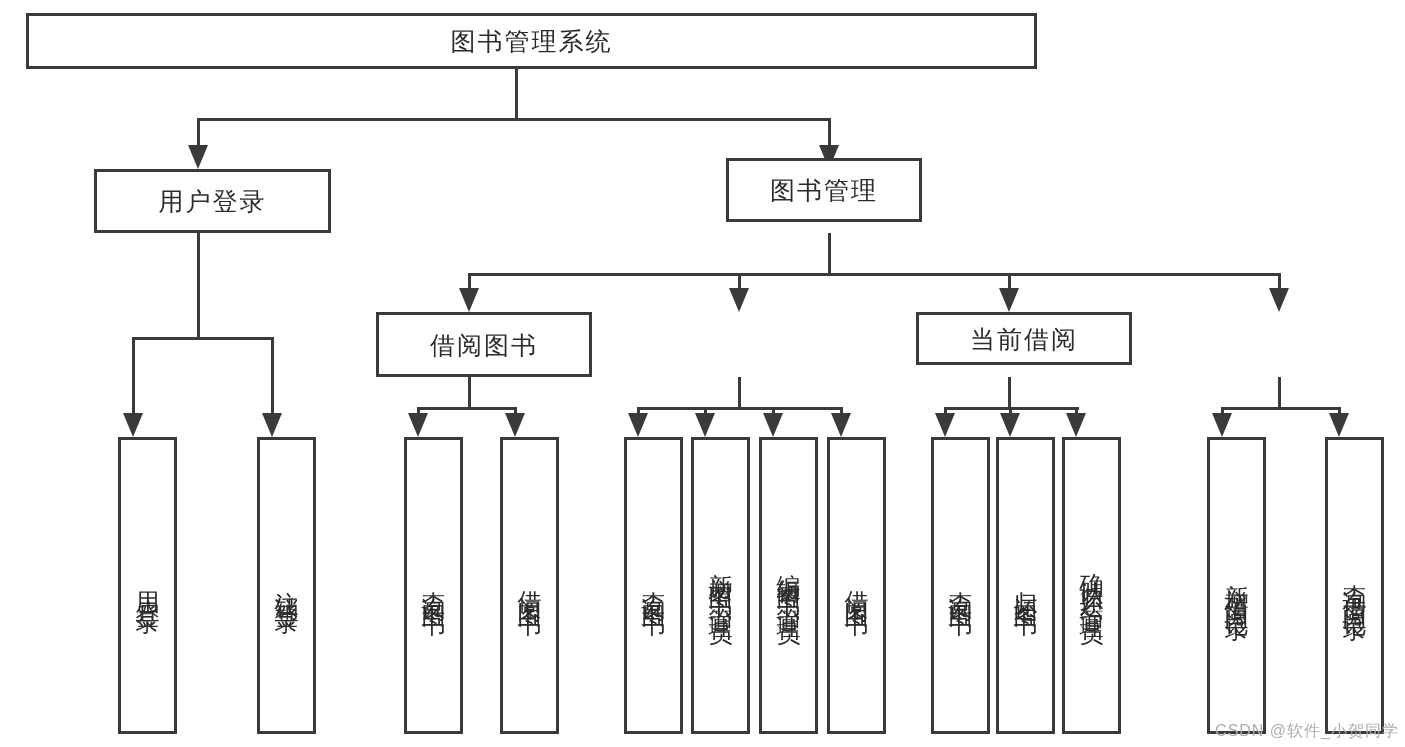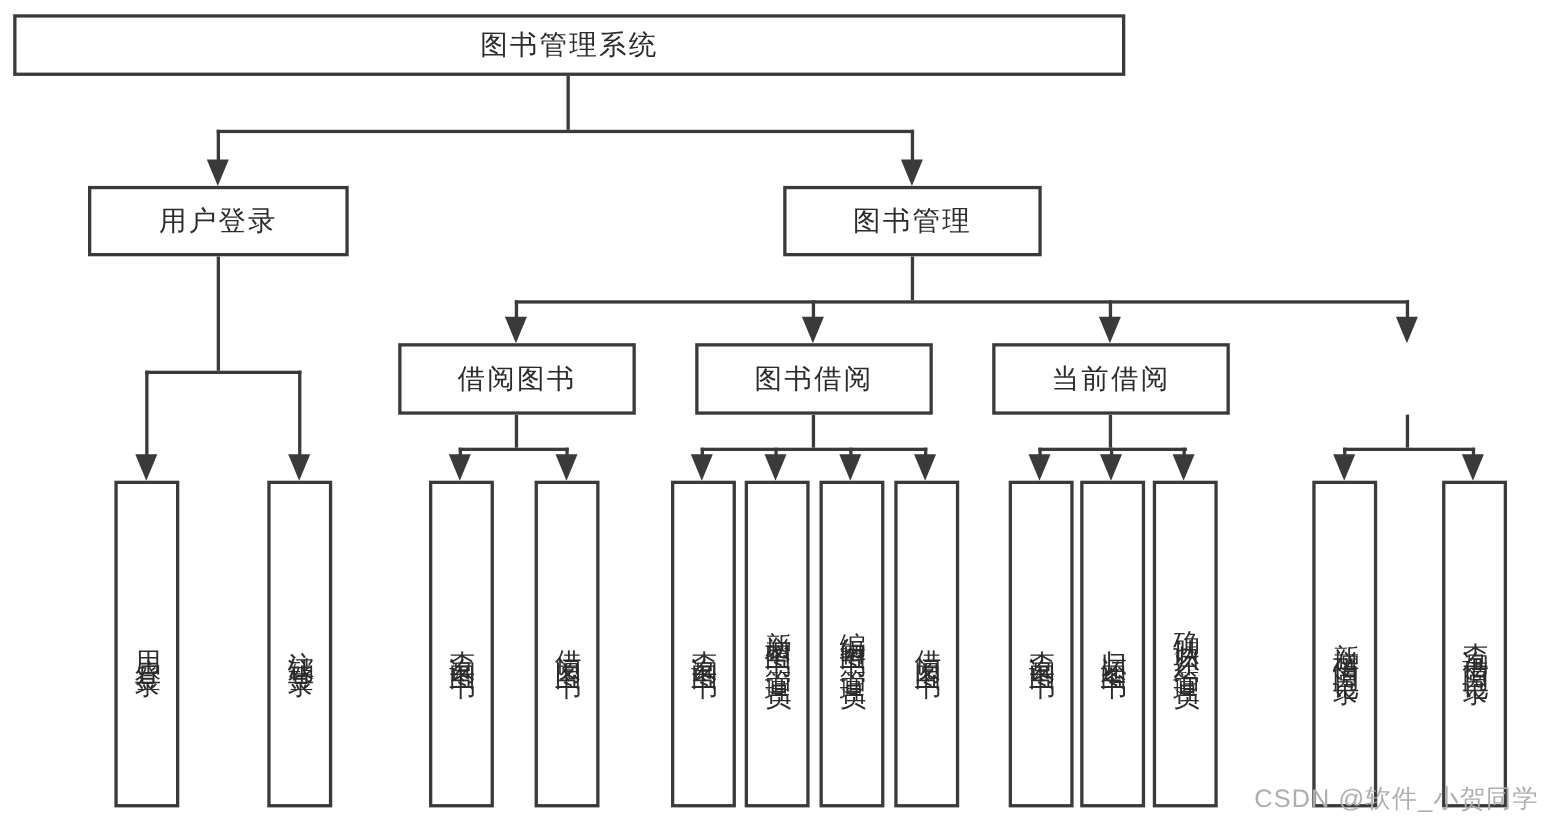--- a/index.html
+++ b/index.html
@@ -18,20 +18,21 @@
     border: 3px solid #3a3a3a;
     color: #2b2b2b;
     display: flex;
     align-items: center;
     justify-content: center;
     font-size: 25px;
     letter-spacing: 2px;
     text-align: center;
     line-height: 1.2;
     z-index: 2;
+    margin-left: 14px;
   }
   .vbox {
     writing-mode: vertical-rl;
     text-orientation: mixed;
     font-size: 24px;
     letter-spacing: 7px;
     line-height: 1;
   }
   .hline, .vline {
     position: absolute;
@@ -46,21 +47,21 @@
     border-left: 10px solid transparent;
     border-right: 10px solid transparent;
     border-top: 24px solid #3a3a3a;
     z-index: 1;
   }
   .watermark {
     position: absolute;
     right: 6px;
     bottom: 5px;
     color: #aeaeae;
-    font-size: 23px;
+    font-size: 16px;
     letter-spacing: 1px;
     z-index: 3;
     white-space: nowrap;
     text-align: right;
   }
 </style>
 </head>
 <body>
 
 <div id="canvas">
@@ -68,43 +69,42 @@
   <div class="box" style="left:12px; top:13px; width:1011px; height:56px;">图书管理系统</div>
 
   <div class="vline" style="left:515px; top:69px; height:49px;"></div>
   <div class="hline" style="left:197px; top:118px; width:634px;"></div>
   <div class="vline" style="left:197px; top:118px; height:31px;"></div>
   <div class="ahead" style="left:188px; top:145px;"></div>
   <div class="vline" style="left:828px; top:118px; height:31px;"></div>
   <div class="ahead" style="left:819px; top:145px;"></div>
 
   <div class="box" style="left:80px; top:169px; width:237px; height:64px;">用户登录</div>
-  <div class="box" style="left:712px; top:169px; width:235px; height:64px;">图书管理</div>
+  <div class="box" style="left:712px; top:158px; width:196px; height:64px;">图书管理</div>
 
   <div class="vline" style="left:197px; top:233px; height:104px;"></div>
   <div class="hline" style="left:132px; top:337px; width:142px;"></div>
   <div class="vline" style="left:132px; top:337px; height:80px;"></div>
   <div class="ahead" style="left:123px; top:413px;"></div>
   <div class="vline" style="left:271px; top:337px; height:80px;"></div>
   <div class="ahead" style="left:262px; top:413px;"></div>
 
   <div class="vline" style="left:828px; top:233px; height:40px;"></div>
   <div class="hline" style="left:468px; top:273px; width:813px;"></div>
   <div class="vline" style="left:468px; top:273px; height:18px;"></div>
   <div class="ahead" style="left:459px; top:288px;"></div>
   <div class="vline" style="left:738px; top:273px; height:18px;"></div>
   <div class="ahead" style="left:729px; top:288px;"></div>
   <div class="vline" style="left:1008px; top:273px; height:18px;"></div>
   <div class="ahead" style="left:999px; top:288px;"></div>
   <div class="vline" style="left:1278px; top:273px; height:18px;"></div>
   <div class="ahead" style="left:1269px; top:288px;"></div>
 
   <div class="box" style="left:362px; top:312px; width:216px; height:65px;">借阅图书</div>
-  <div class="box" style="left:632px; top:312px; width:216px; height:65px;">图书借阅</div>
-  <div class="box" style="left:902px; top:312px; width:216px; height:65px;">当前借阅</div>
+  <div class="box" style="left:902px; top:312px; width:216px; height:53px;">当前借阅</div>
 
   <div class="vline" style="left:468px; top:377px; height:30px;"></div>
   <div class="hline" style="left:417px; top:407px; width:100px;"></div>
   <div class="vline" style="left:417px; top:407px; height:10px;"></div>
   <div class="ahead" style="left:408px; top:413px;"></div>
   <div class="vline" style="left:514px; top:407px; height:10px;"></div>
   <div class="ahead" style="left:505px; top:413px;"></div>
 
   <div class="vline" style="left:738px; top:377px; height:30px;"></div>
   <div class="hline" style="left:637px; top:407px; width:206px;"></div>

